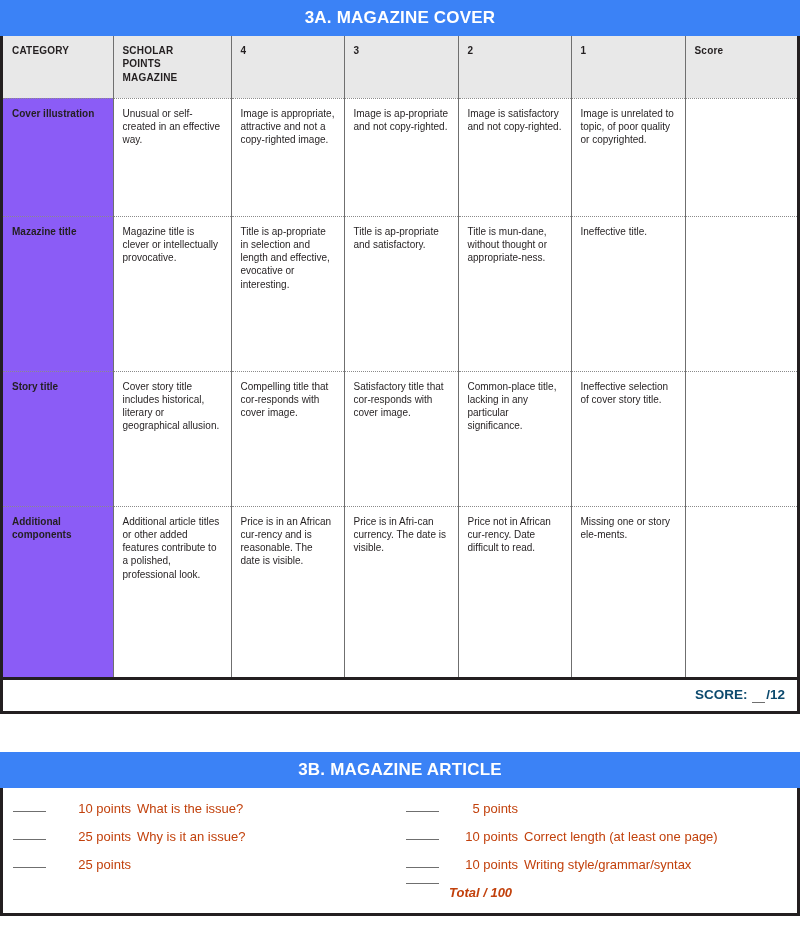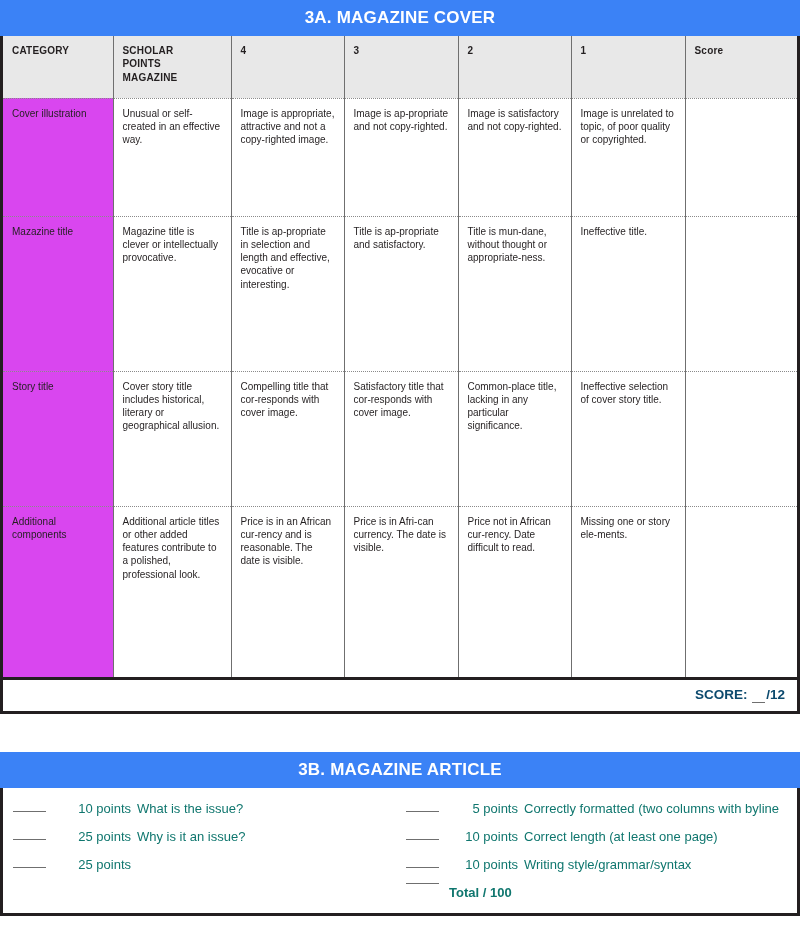--- a/index.html
+++ b/index.html
@@ -56,22 +56,22 @@
     padding-bottom: 9px;
     letter-spacing: 0.2px;
     border-bottom: 1px solid #9a9a9a;
   }
   th.h-category { text-align: left; }
   th.h-scholar { text-align: center; line-height: 1.3; }
   th.h-num { text-align: center; }
   th.h-score { text-align: center; }
 
   td.cat {
-    background: #d946ef;
-    font-weight: normal;
+    background: #8b5cf6;
+    font-weight: bold;
     font-size: 12.8px;
     line-height: 1.3;
     vertical-align: middle;
   }
   td.score-cell { background: #ffffff; }
 
   tr.last-body td { border-bottom: 3px solid #231f20; }
 
   
   .score-row {
@@ -98,21 +98,21 @@
   .cols { display: flex; width: 100%; }
   .col { width: 50%; }
   .col-left { padding-right: 6px; }
   .col-right { padding-left: 6px; }
 
   .item {
     display: flex;
     align-items: flex-start;
     font-size: 13px;
     line-height: 1.32;
-    color: #0f766e;
+    color: #c2410c;
     margin-bottom: 11px;
   }
   .item .pts {
     white-space: nowrap;
     flex: 0 0 auto;
     display: flex;
     align-items: baseline;
   }
   .rule {
     display: inline-block;
@@ -126,21 +126,21 @@
   .pts-text { display: inline-block; }
 
   
   .col-left .pts { width: 118px; justify-content: flex-start; }
   .col-left .pts .pts-text { margin-left: auto; }
   .col-right .pts { width: 112px; justify-content: flex-start; }
   .col-right .pts .pts-text { margin-left: auto; }
 
   .item.total .label, .item.total .pts-text { font-weight: bold; }
   .item.total .pts { width: auto; }
-  .item.total { margin-bottom: 2px; }
+  .item.total { margin-bottom: 2px; font-style: italic; }
   .item.total .rule { margin-right: 4px; }
 </style>
 </head>
 <body>
 
 <div class="page">
 
   <div>
     <div class="banner">3A. MAGAZINE COVER</div>
 
@@ -247,21 +247,20 @@
             </span>
           </div>
         </div>
 
         <div class="col col-right">
           <div class="item">
             <span class="pts">
               <span class="rule"></span>
               <span class="pts-text">5 points</span>
             </span>
-            <span class="label">Correctly formatted (two columns with byline</span>
           </div>
           <div class="item">
             <span class="pts">
               <span class="rule"></span>
               <span class="pts-text">10 points</span>
             </span>
             <span class="label">Correct length (at least one page)</span>
           </div>
           <div class="item">
             <span class="pts">

